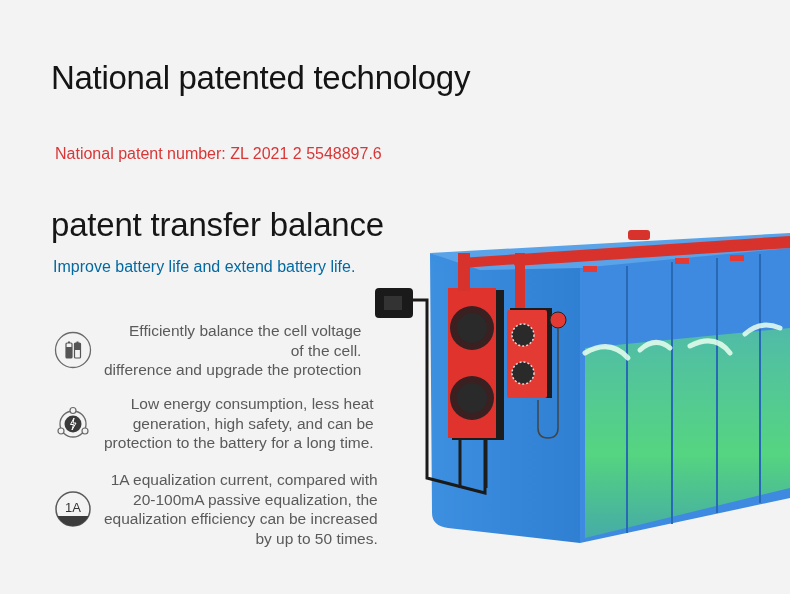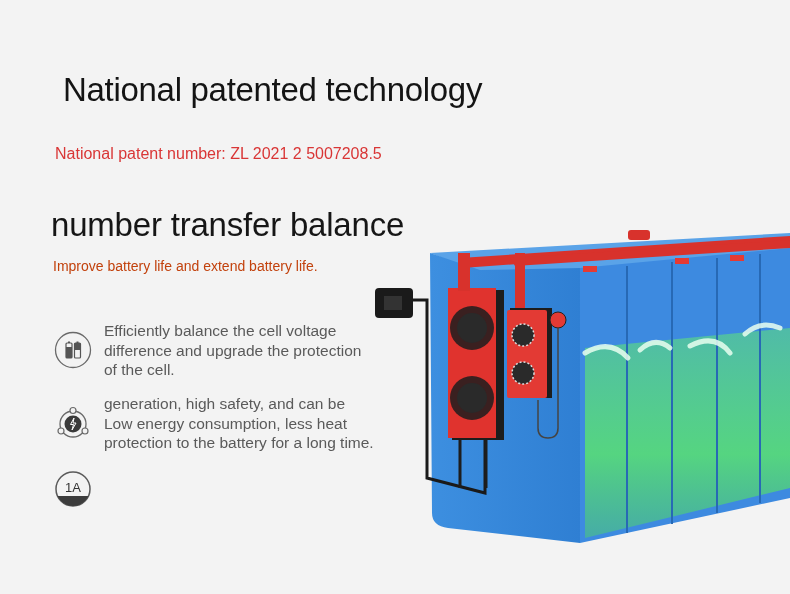--- a/index.html
+++ b/index.html
@@ -1,83 +1,89 @@
 <!DOCTYPE html>
 <html><head>
 <meta charset="utf-8">
 <style>
   html,body{margin:0;padding:0;}
   body{width:790px;height:594px;background:#f3f3f3;position:relative;overflow:hidden;font-family:"Liberation Sans","DejaVu Sans",sans-serif;}
-  .title{position:absolute;left:51px;top:58px;font-size:33px;line-height:39px;color:#141414;font-weight:500;letter-spacing:-0.3px;margin:12px;}
+  .title{position:absolute;left:51px;top:58px;font-size:33px;line-height:39px;color:#141414;font-weight:500;letter-spacing:-0.3px;margin:0;}
   .patent{position:absolute;left:55px;top:145px;font-size:16px;color:#d93636;}
   .sub-title{position:absolute;left:51px;top:206px;font-size:33px;color:#161616;letter-spacing:-0.2px;}
-  .sub-desc{position:absolute;left:53px;top:258px;font-size:14px;color:#c2410c;}
+  .sub-desc{position:absolute;left:53px;top:258px;font-size:16px;color:#0369a1;}
   .feature{position:absolute;left:54px;display:flex;align-items:center;}
   .feature .ico{width:38px;height:38px;flex:0 0 38px;margin-right:12px;}
-  .feature .txt{font-size:15.5px;line-height:19.5px;color:#5a5a5a;}
+  .feature .txt{font-size:15.5px;line-height:19.5px;color:#5a5a5a;text-align:right;}
   .f1{top:321px;}
   .f2{top:394px;}
   .f3{top:470px;}
   .illus{position:absolute;left:370px;top:228px;width:420px;height:330px;}
 </style>
 </head>
 <body>
 
 <h1 class="title">
   <div>National patented technology</div>
 </h1>
-<div class="patent">National patent number: ZL 2021 2 5007208.5</div>
+<div class="patent">National patent number: ZL 2021 2 5548897.6</div>
 
-<div class="sub-title">number transfer balance</div>
+<div class="sub-title">patent transfer balance</div>
 <div class="sub-desc">Improve battery life and extend battery life.</div>
 
 <div class="feature f1">
   <svg class="ico" viewBox="0 0 38 38">
     <circle cx="19" cy="19" r="17.5" fill="none" stroke="#6a6a6a" stroke-width="1.3"></circle>
     <rect x="12" y="12" width="6" height="15" rx="1" fill="none" stroke="#555" stroke-width="1.2"></rect>
     <rect x="12" y="16" width="6" height="11" fill="#555"></rect>
     <rect x="14" y="10.5" width="2" height="1.5" fill="#555"></rect>
     <rect x="20.5" y="12" width="6" height="15" rx="1" fill="none" stroke="#555" stroke-width="1.2"></rect>
     <rect x="20.5" y="12" width="6" height="7" fill="#555"></rect>
     <rect x="22.5" y="10.5" width="2" height="1.5" fill="#555"></rect>
   </svg>
   <div class="txt">
     <div>Efficiently balance the cell voltage</div>
+    <div>of the cell.</div>
     <div>difference and upgrade the protection</div>
-    <div>of the cell.</div>
   </div>
 </div>
 
 <div class="feature f2">
   <svg class="ico" viewBox="0 0 38 38">
     <circle cx="19" cy="20" r="13" fill="none" stroke="#6a6a6a" stroke-width="1.3"></circle>
     <circle cx="19" cy="20" r="8.5" fill="#3a3a3a"></circle>
     <path d="M20 14 L16.5 20.5 H19.5 L18 26 L22 19 H19 Z" fill="none" stroke="#fff" stroke-width="1"></path>
     <circle cx="19" cy="6.5" r="3" fill="#f3f3f3" stroke="#6a6a6a" stroke-width="1.2"></circle>
     <circle cx="7" cy="27" r="3" fill="#f3f3f3" stroke="#6a6a6a" stroke-width="1.2"></circle>
     <circle cx="31" cy="27" r="3" fill="#f3f3f3" stroke="#6a6a6a" stroke-width="1.2"></circle>
   </svg>
   <div class="txt">
+    <div>Low energy consumption, less heat</div>
     <div>generation, high safety, and can be</div>
-    <div>Low energy consumption, less heat</div>
     <div>protection to the battery for a long time.</div>
   </div>
 </div>
 
 <div class="feature f3">
   <svg class="ico" viewBox="0 0 38 38">
     <defs>
         <clipPath id="cc">
           <circle cx="19" cy="19" r="17"></circle>
         </clipPath>
       </defs>
     <circle cx="19" cy="19" r="17" fill="#f3f3f3" stroke="#5a5a5a" stroke-width="1.5"></circle>
     <rect x="0" y="26" width="38" height="12" fill="#3c3c3c" clip-path="url(#cc)"></rect>
     <text x="19" y="22" text-anchor="middle" font-size="13" fill="#333" font-family="Liberation Sans, sans-serif">1A</text>
   </svg>
+  <div class="txt">
+    <div>1A equalization current, compared with</div>
+    <div>20-100mA passive equalization, the</div>
+    <div>equalization efficiency can be increased</div>
+    <div>by up to 50 times.</div>
+  </div>
 </div>
 
 <svg class="illus" viewBox="0 0 420 330">
   <defs>
     <linearGradient id="blueFront" x1="0" y1="0" x2="1" y2="0">
       <stop offset="0" stop-color="#3d8fe0"></stop>
         <stop offset="1" stop-color="#2f7fd3"></stop>
     </linearGradient>
     <linearGradient id="greenG" x1="0" y1="0" x2="0" y2="1">
       <stop offset="0" stop-color="#5fe37a" stop-opacity="0.55"></stop>

